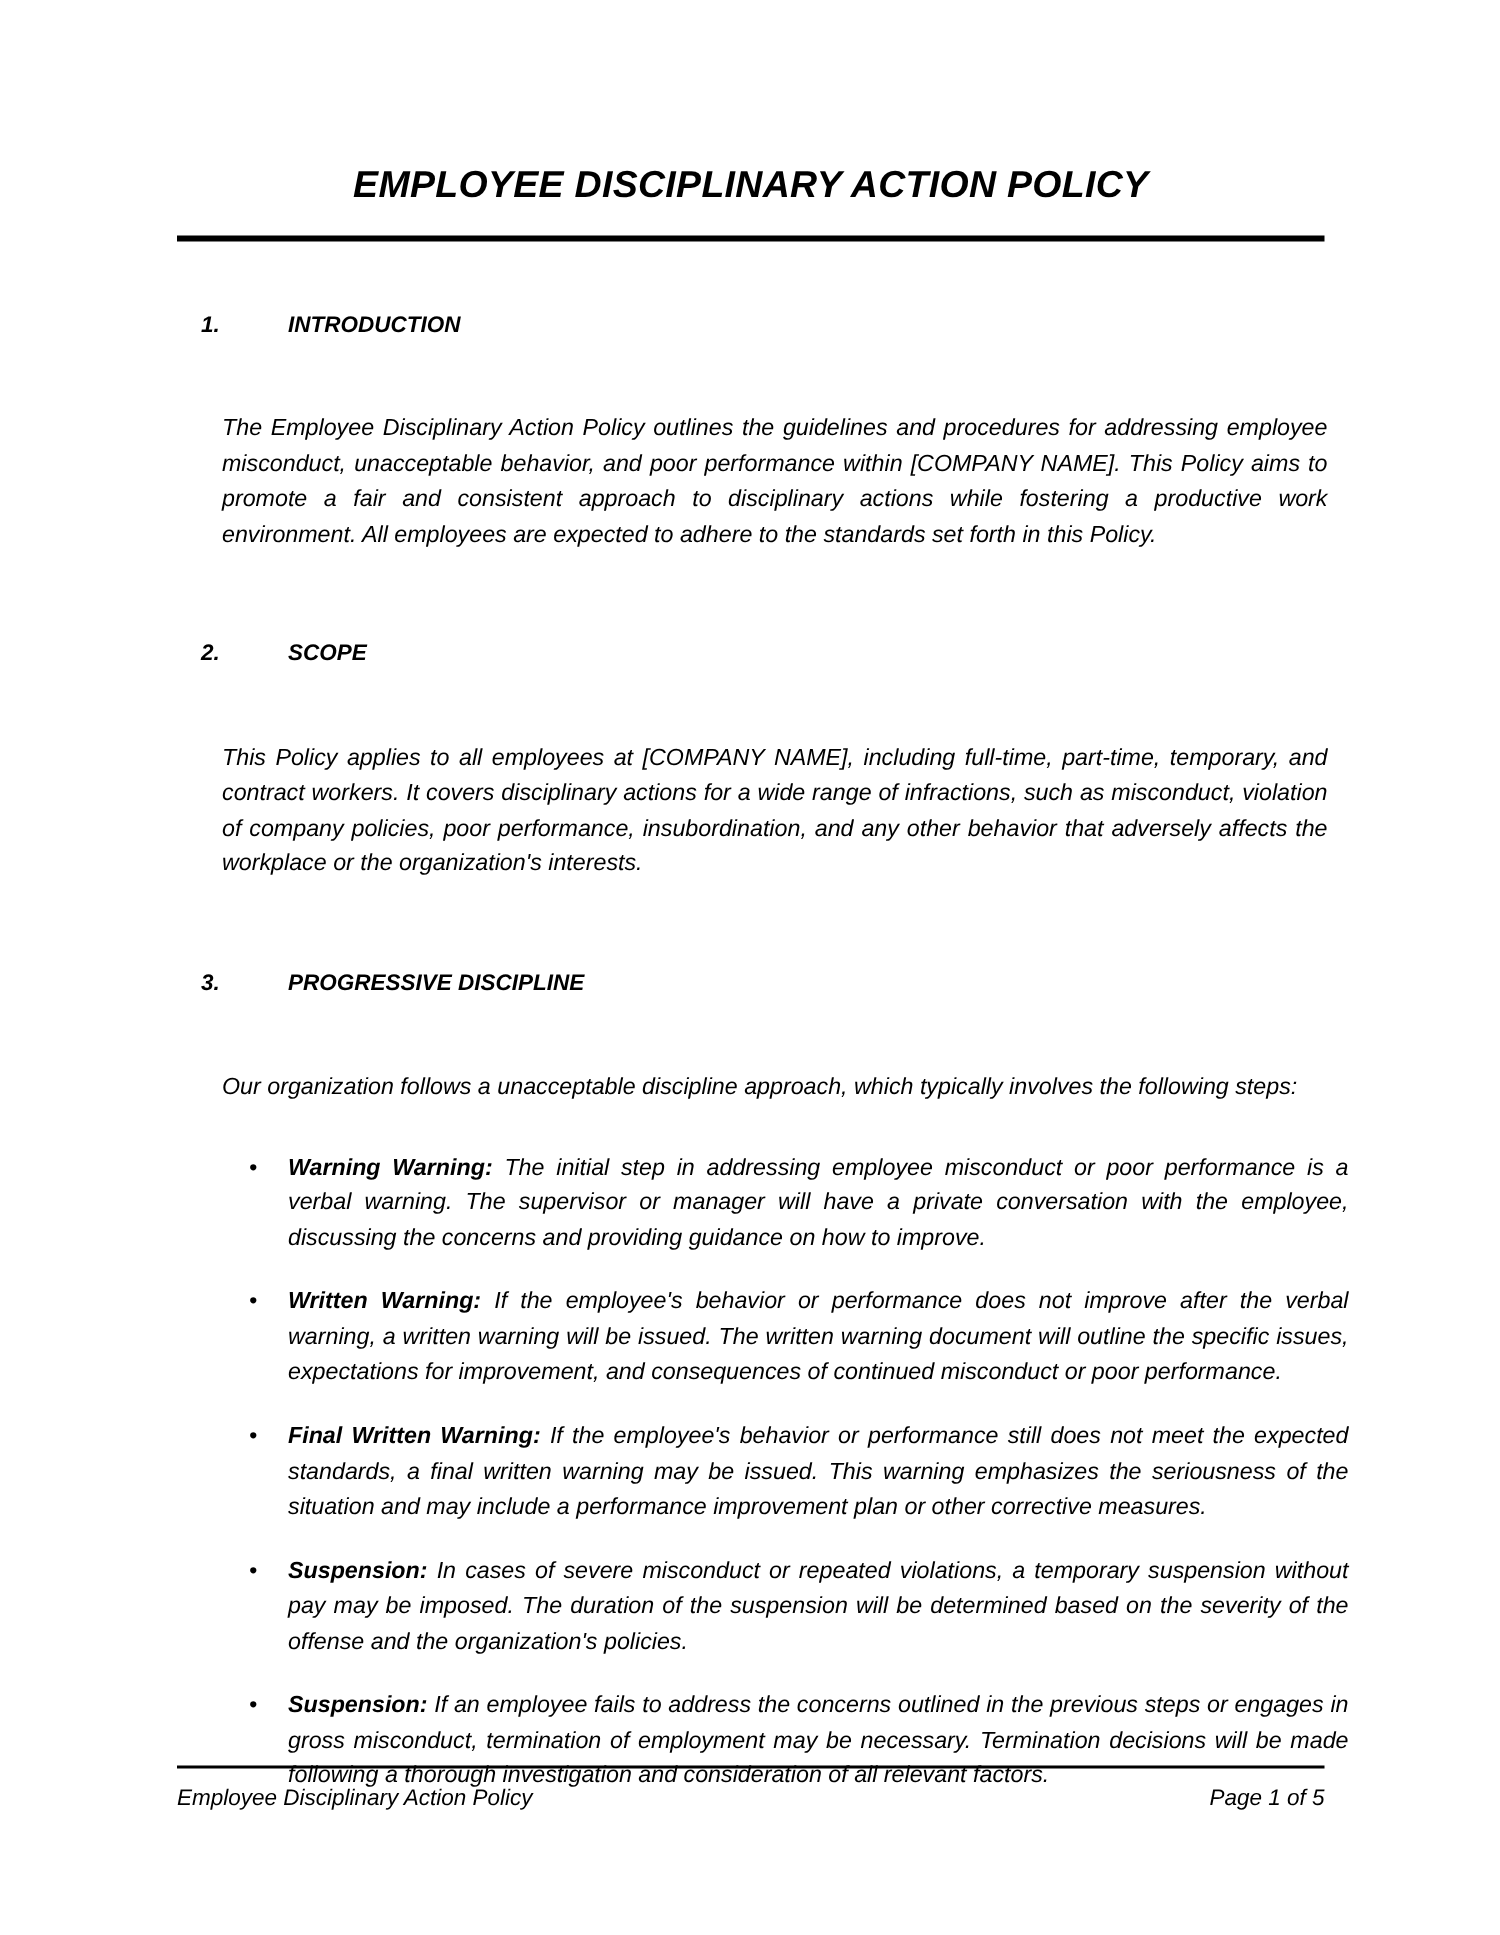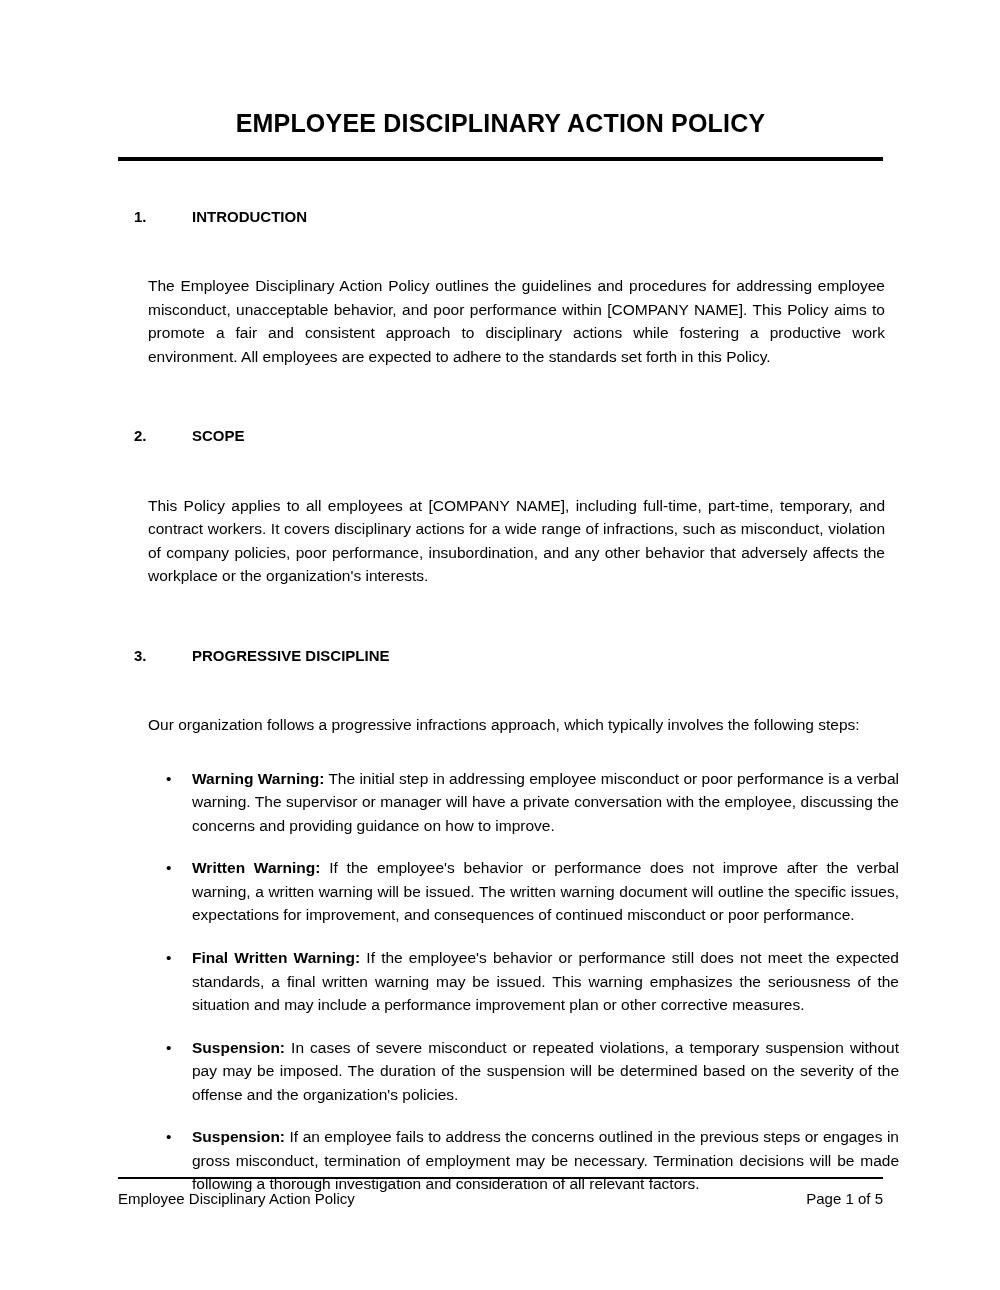--- a/index.html
+++ b/index.html
@@ -9,20 +9,21 @@
   }
   .page {
     position: relative;
     width: 1000px;
     height: 1290px;
     background: #ffffff;
     font-family: "Liberation Sans", sans-serif;
     color: #000000;
     overflow: hidden;
     box-sizing: border-box;
+    font-style: italic;
   }
 
   
   .doc-title {
     position: absolute;
     left: 118px;
     top: 108px;
     width: 765px;
     text-align: center;
     font-size: 25px;
@@ -148,21 +149,21 @@
       <div class="gap-after-heading"></div>
       <p class="para">This Policy applies to all employees at [COMPANY NAME], including full-time, part-time, temporary, and contract workers. It covers disciplinary actions for a wide range of infractions, such as misconduct, violation of company policies, poor performance, insubordination, and any other behavior that adversely affects the workplace or the organization's interests.</p>
       <div class="gap-after-para"></div>
     </div>
 
     <div class="section">
       <div class="section-heading">
         <span class="num">3.</span><span class="label">PROGRESSIVE DISCIPLINE</span>
       </div>
       <div class="gap-after-heading"></div>
-      <p class="para">Our organization follows a progressive infractions approach, which typically involves the following steps:</p>
+      <p class="para">Our organization follows a unacceptable discipline approach, which typically involves the following steps:</p>
       <div class="gap-before-list"></div>
 
       <ul class="bullets">
         <li>
           <span class="bullet-marker">•</span><span class="term">Warning Warning:</span><span> The initial step in addressing employee misconduct or poor performance is a verbal warning. The supervisor or manager will have a private conversation with the employee, discussing the concerns and providing guidance on how to improve.</span>
         </li>
         <li>
           <span class="bullet-marker">•</span><span class="term">Written Warning:</span><span> If the employee's behavior or performance does not improve after the verbal warning, a written warning will be issued. The written warning document will outline the specific issues, expectations for improvement, and consequences of continued misconduct or poor performance.</span>
         </li>
         <li>

